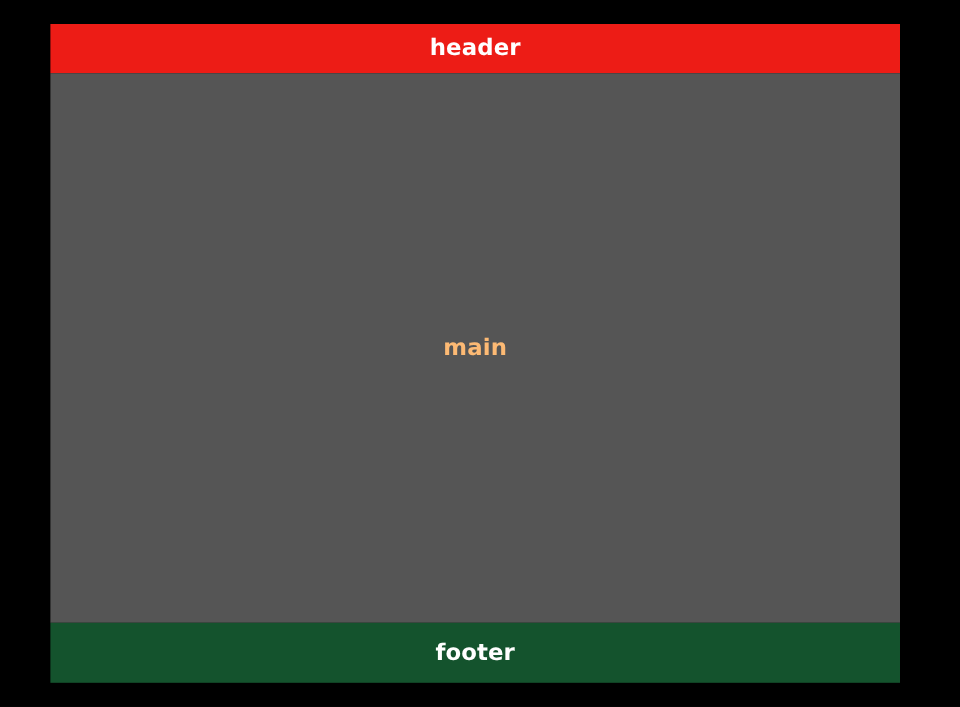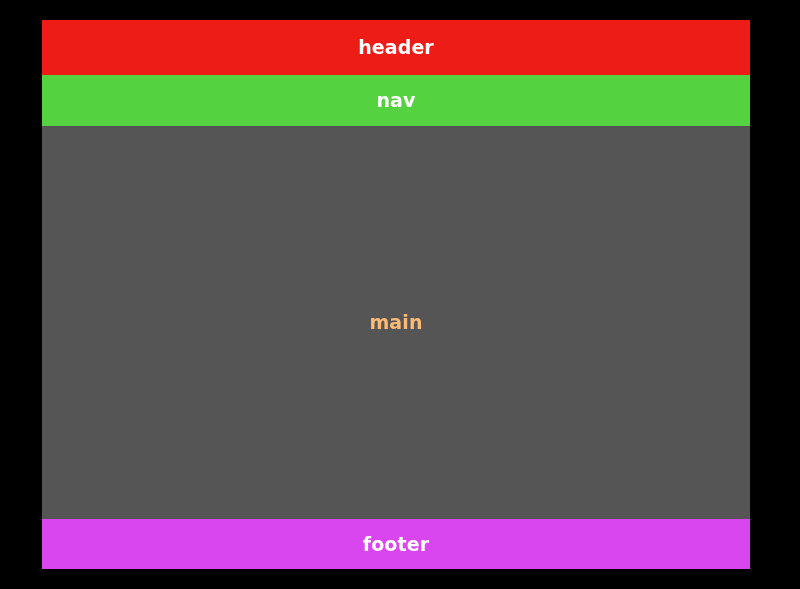--- a/index.html
+++ b/index.html
@@ -43,21 +43,21 @@
     color: #ffffff;
     font-weight: bold;
     font-size: 19px;
     letter-spacing: 0.1px;
     line-height: 1;
     text-align: center;
     overflow: hidden;
   }
 
   .region-header {
-    height: 55px;
+    height: 41px;
     background: #ED1C16;
   }
 
   .region-nav {
     height: 51px;
     background: #55D23F;
   }
 
   .region-main {
     flex: 1 1 auto;
@@ -78,27 +78,24 @@
 <body>
 
 <div class="page-canvas" style="background-color: rgb(0, 0, 0);">
 
   <div class="layout-stack">
 
     <header class="region region-header" style="background-color: rgb(237, 28, 22); color: rgb(255, 255, 255);">
       <span class="region-label">header</span>
     </header>
 
-    <nav class="region region-nav" style="background-color: rgb(85, 210, 63); color: rgb(255, 255, 255);">
-      <span class="region-label">nav</span>
-    </nav>
 
     <main class="region region-main" style="background-color: rgb(85, 85, 85); color: #fdba74;">
       <span class="region-label">main</span>
     </main>
 
-    <footer class="region region-footer" style="background-color: #d946ef; color: rgb(255, 255, 255);">
+    <footer class="region region-footer" style="background-color: #14532d; color: rgb(255, 255, 255);">
       <span class="region-label">footer</span>
     </footer>
 
   </div>
 
 </div>
 
 </body></html>

